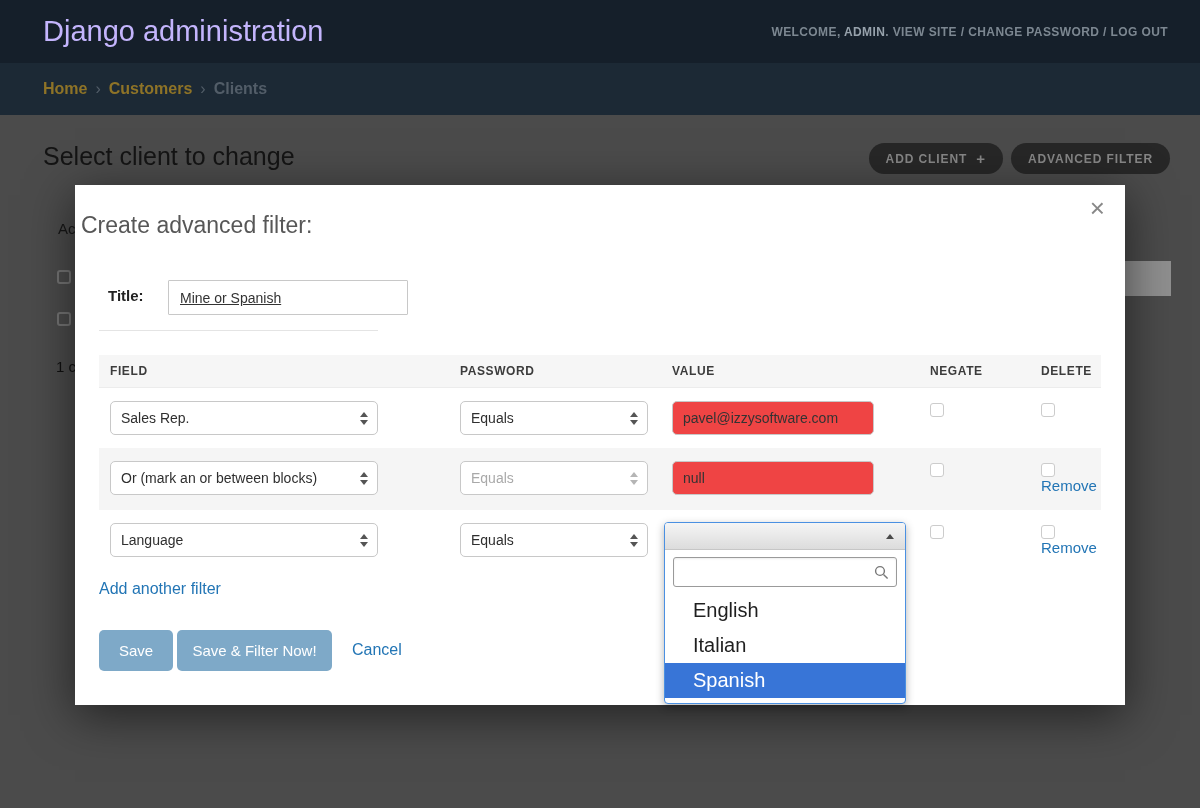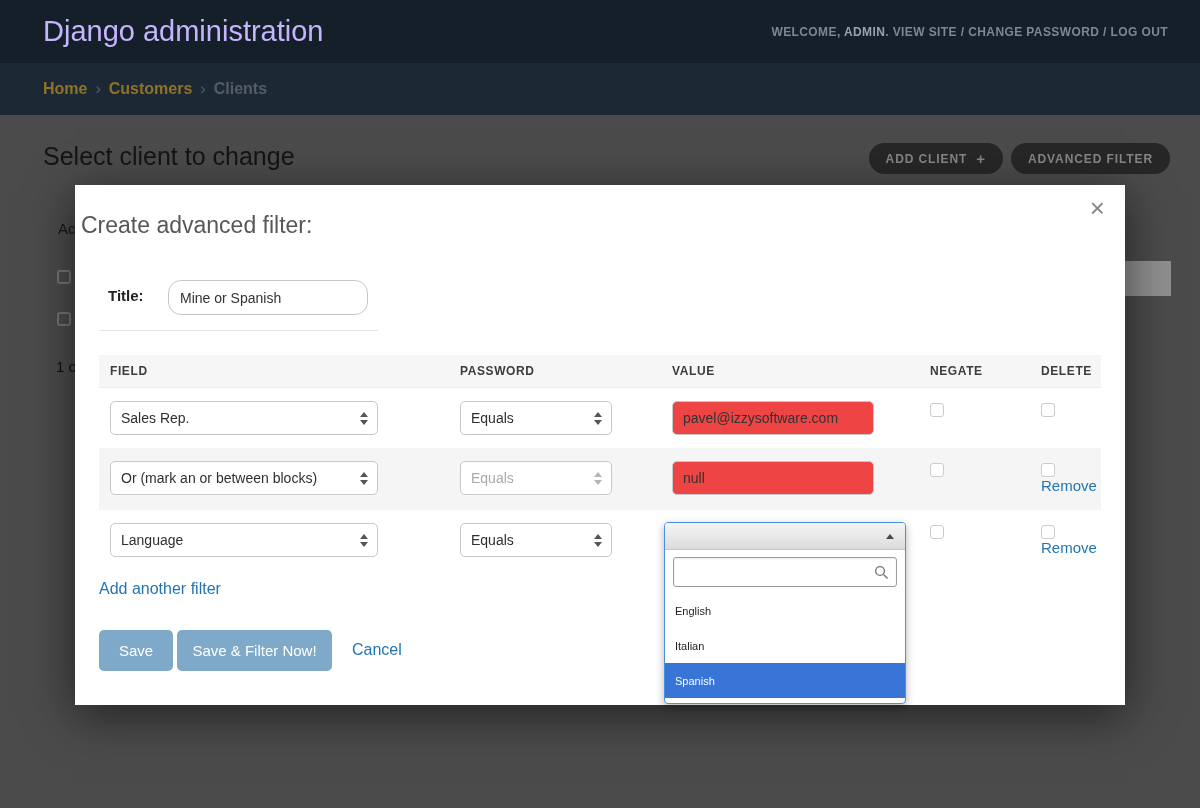--- a/index.html
+++ b/index.html
@@ -50,43 +50,43 @@
   
   .modal {
     position: absolute; left: 75px; top: 185px; width: 1050px; height: 520px;
     background: #fff; box-shadow: 0 10px 45px rgba(0,0,0,.55);
   }
   .modal-close { position: absolute; top: 10px; right: 20px; font-size: 26px; color: #888; line-height: 1; cursor: pointer; }
   .modal-title { position: absolute; left: 6px; top: 27px; font-size: 23px; color: #575757; font-weight: 400; }
 
   .title-label { position: absolute; left: 33px; top: 102px; font-size: 15px; font-weight: bold; color: #222; }
   .title-input {
-    position: absolute; left: 93px; top: 95px; width: 200px; height: 35px;
-    border: 1px solid #c8c8c8; border-radius: 13px; padding: 0 11px;
-    font-size: 14px; color: #333; font-family: inherit; outline: none;
+    position: absolute; left: 93px; top: 95px; width: 240px; height: 35px;
+    border: 1px solid #c8c8c8; border-radius: 1px; padding: 0 11px;
+    font-size: 14px; color: #333; font-family: inherit; outline: none; text-decoration: underline;
   }
   .title-underline { position: absolute; left: 24px; top: 145px; width: 279px; border-bottom: 1px solid #e4e4e4; }
 
   
   .ftable { position: absolute; left: 24px; top: 170px; width: 1002px; }
   .frow { display: grid; grid-template-columns: 352px 213px 263px 90px 84px; }
   .fhead { height: 33px; background: #f6f6f6; border-bottom: 1px solid #ececec; }
   .fhead > div { display: flex; align-items: center; font-size: 12px; font-weight: bold; color: #3c3c3c; letter-spacing: .6px; }
   .col1 { padding-left: 11px; } .col2 { padding-left: 9px; } .col3 { padding-left: 8px; }
   .col4 { padding-left: 3px; }  .col5 { padding-left: 2px; margin-left: 22px; }
   .r1 { height: 60px; } .r2 { height: 62px; background: #f5f5f5; } .r3 { height: 64px; }
   .fbody .col1, .fbody .col2, .fbody .col3 { padding-top: 13px; }
   .fbody .col4, .fbody .col5 { padding-top: 15px; display: flex; flex-direction: column; align-items: flex-start; }
 
   .select {
     display: flex; align-items: center; justify-content: space-between; height: 34px;
     border: 1px solid #c8c8c8; border-radius: 5px; background: #fff;
     padding: 0 9px 0 10px; font-size: 14px; color: #2f2f2f; cursor: pointer;
   }
-  .w-field { width: 268px; } .w-op { width: 152px; }
+  .w-field { width: 268px; } .w-op { width: 188px; }
   .select.disabled { color: #a9a9a9; }
   .tri-wrap { display: flex; flex-direction: column; gap: 3px; align-items: center; }
   .tri-up   { width: 0; height: 0; border-left: 4px solid transparent; border-right: 4px solid transparent; border-bottom: 5px solid #555; }
   .tri-down { width: 0; height: 0; border-left: 4px solid transparent; border-right: 4px solid transparent; border-top: 5px solid #555; }
   .select.disabled .tri-up { border-bottom-color: #b5b5b5; }
   .select.disabled .tri-down { border-top-color: #b5b5b5; }
 
   .text-input {
     width: 202px; height: 34px; border: 1px solid #c8c8c8; border-radius: 5px;
     padding: 0 10px; font-size: 14px; color: #333; font-family: inherit; outline: none; background: #ef4444;
@@ -117,21 +117,21 @@
   }
   .tri-up-sm { width: 0; height: 0; border-left: 4px solid transparent; border-right: 4px solid transparent; border-bottom: 5px solid #4a4a4a; }
   .dd-search { position: relative; padding: 7px 8px 6px; }
   .dd-search input {
     width: 100%; height: 30px; border: 1px solid #9a9a9a; border-radius: 3px;
     padding: 0 28px 0 8px; font-size: 14px; font-family: inherit; outline: none;
     box-shadow: inset 0 1px 2px rgba(0,0,0,.08);
   }
   .dd-search svg { position: absolute; right: 16px; top: 15px; }
   .dd-list { padding-bottom: 5px; }
-  .dd-item { height: 35px; display: flex; align-items: center; padding: 0 10px; font-size: 11px; color: #1f1f1f; cursor: pointer; }
+  .dd-item { height: 35px; display: flex; align-items: center; padding: 0 28px; font-size: 20px; color: #1f1f1f; cursor: pointer; }
   .dd-item.selected { background: #3875d7; color: #fff; }
 </style>
 </head>
 <body>
 
 <div id="screen">
 
   <header class="topbar">
     <div class="brand">Django administration</div>
     <div class="usertools">

